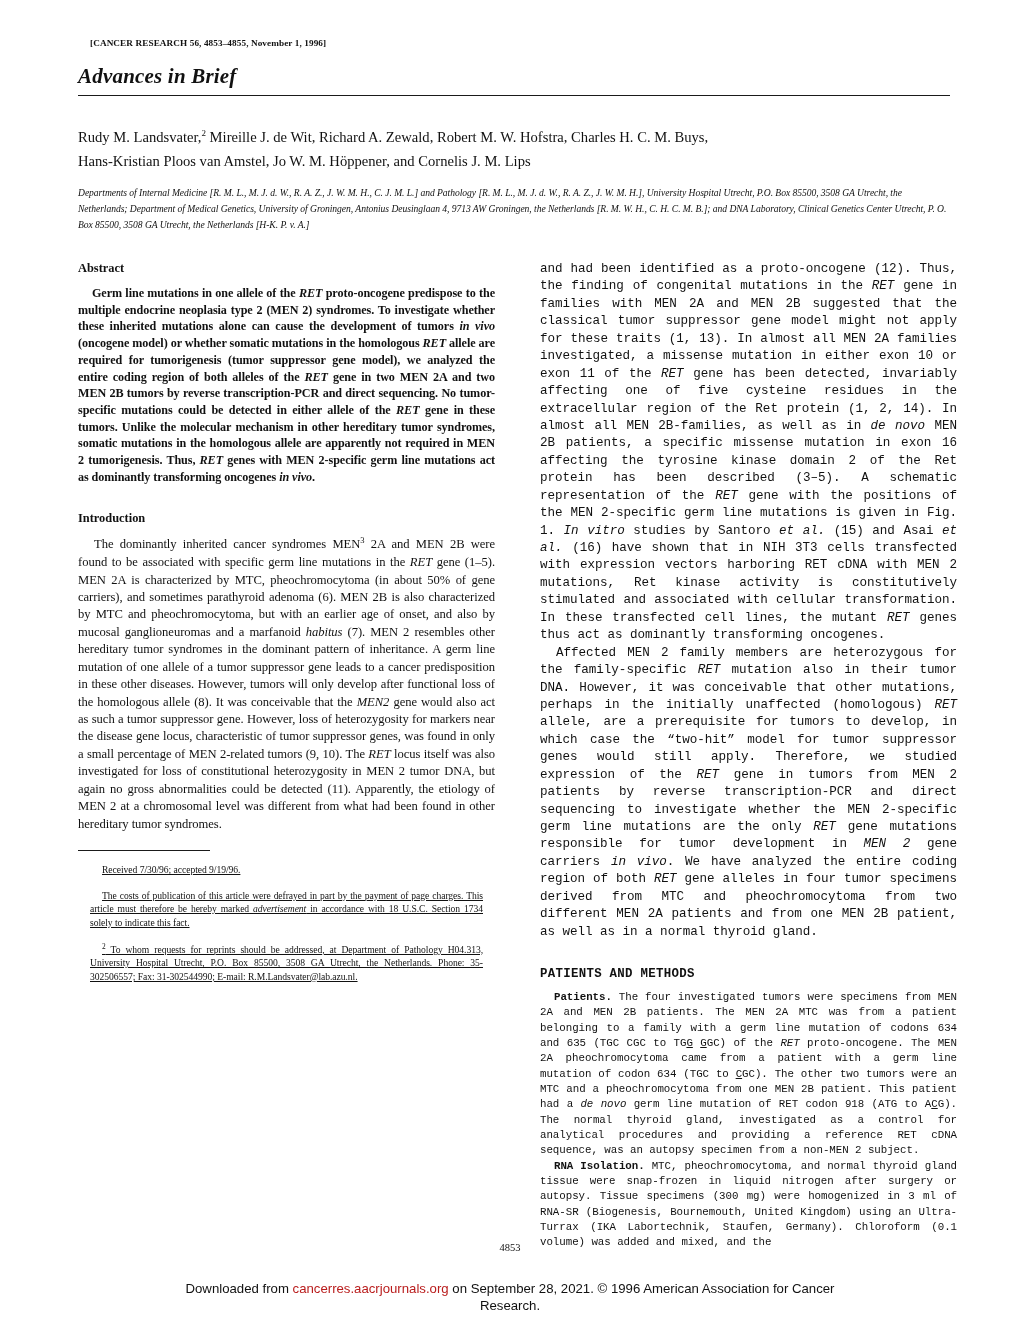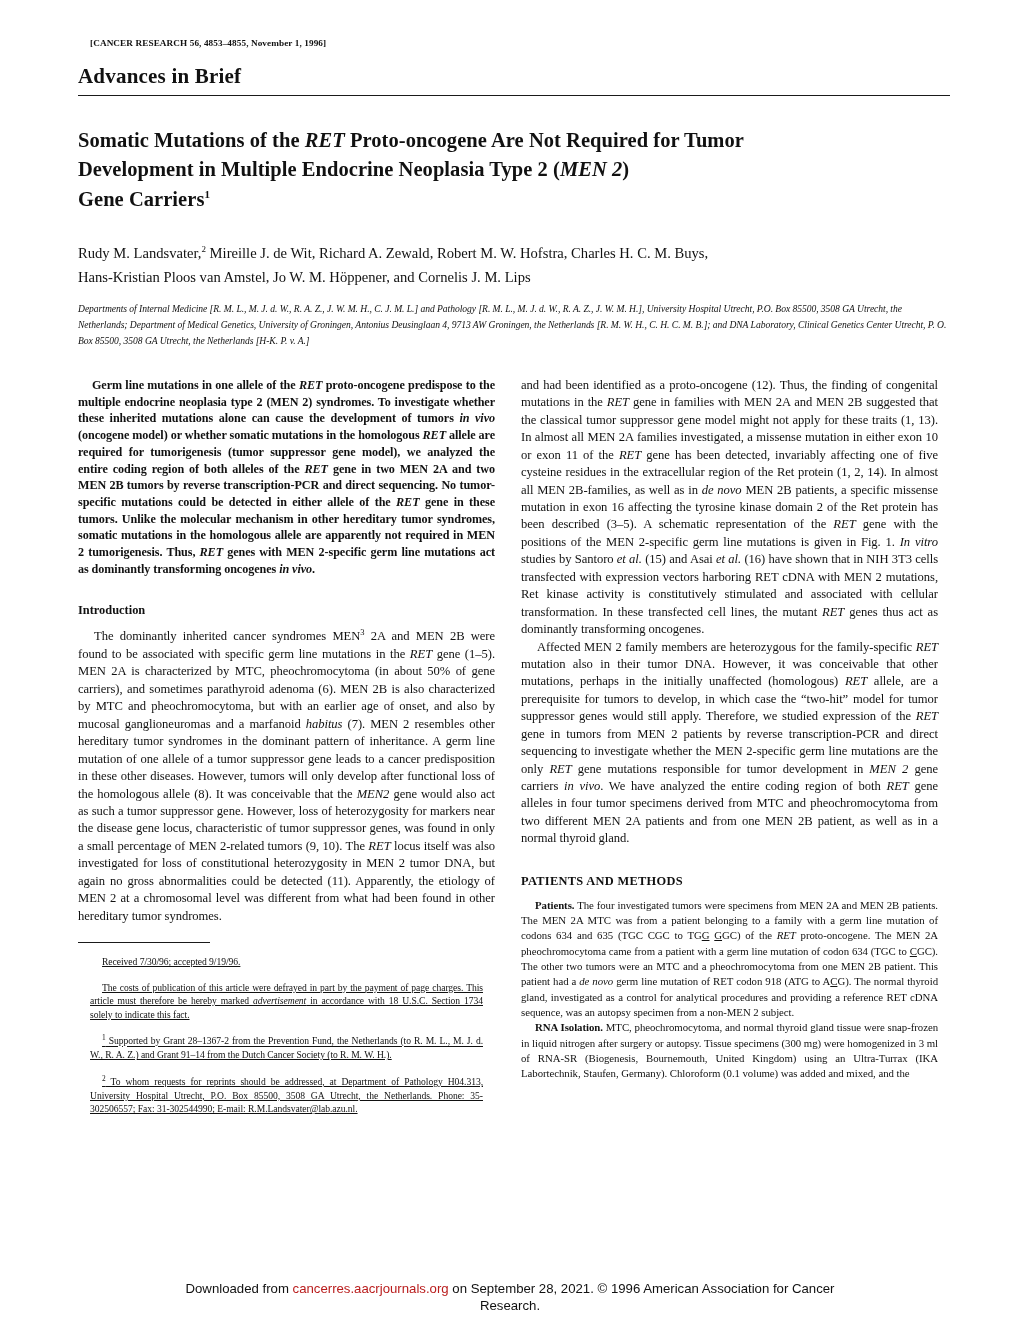--- a/index.html
+++ b/index.html
@@ -32,20 +32,21 @@
   .journal-ref {
     font-size: 9.2px;
     font-weight: bold;
     letter-spacing: 0.1px;
     margin: 0 0 16px 0;
     font-family: "Liberation Serif", serif;
     padding-left: 12px;
   }
   .section-banner {
     font-size: 21px;
+    font-style: italic;
     font-weight: bold;
     margin: 0 0 6px 0;
     letter-spacing: 0.2px;
   }
   .rule {
     border: 0;
     border-top: 1.4px solid #1a1a1a;
     margin: 0 0 30px 0;
     width: 100%;
   }
@@ -82,21 +83,21 @@
   .columns {
     position: relative;
     width: 872px;
   }
   .col {
     position: absolute;
     top: 0;
     width: 417px;
   }
   .col-left  { left: 0px; }
-  .col-right { left: 443px; }
+  .col-right { left: 462px; font-family: Liberation Mono, monospace; }
 
   h2.head {
     font-size: 12.4px;
     font-weight: bold;
     margin: 0 0 9px 0;
   }
   h2.head.caps {
     font-size: 12.4px;
     letter-spacing: 0.3px;
   }
@@ -177,51 +178,46 @@
 <body>
 
 <div class="page">
   <div class="content">
 
     <div class="journal-ref">[CANCER RESEARCH 56, 4853–4855, November 1, 1996]</div>
 
     <div class="section-banner">Advances in Brief</div>
     <hr class="rule">
 
-    <h1 class="title">
-      <span>Somatic Mutations of the </span><i>RET</i><span> Proto-oncogene Are Not Required for Tumor</span><br>
-      <span>Development in Multiple Endocrine Neoplasia Type 2 (</span><i>MEN 2</i><span>)</span><br>
-      <span>Gene Carriers</span><sup>1</sup>
-    </h1>
 
     <div class="authors">
       <span>Rudy M. Landsvater,</span><sup>2</sup><span> Mireille J. de Wit, Richard A. Zewald, Robert M. W. Hofstra, Charles H. C. M. Buys,</span><br>
       <span>Hans-Kristian Ploos van Amstel, Jo W. M. Höppener, and Cornelis J. M. Lips</span>
     </div>
 
     <div class="affiliations">Departments of Internal Medicine [R. M. L., M. J. d. W., R. A. Z., J. W. M. H., C. J. M. L.] and Pathology [R. M. L., M. J. d. W., R. A. Z., J. W. M. H.], University Hospital Utrecht, P.O. Box 85500, 3508 GA Utrecht, the Netherlands; Department of Medical Genetics, University of Groningen, Antonius Deusinglaan 4, 9713 AW Groningen, the Netherlands [R. M. W. H., C. H. C. M. B.]; and DNA Laboratory, Clinical Genetics Center Utrecht, P. O. Box 85500, 3508 GA Utrecht, the Netherlands [H-K. P. v. A.]</div>
 
     <div class="columns">
 
       <div class="col col-left">
 
+        <h2 class="head">Abstract</h2>
 
         <p class="abs"><span>Germ line mutations in one allele of the </span><i>RET</i><span> proto-oncogene predispose to the multiple endocrine neoplasia type 2 (MEN 2) syndromes. To investigate whether these inherited mutations alone can cause the development of tumors </span><i>in vivo</i><span> (oncogene model) or whether somatic mutations in the homologous </span><i>RET</i><span> allele are required for tumorigenesis (tumor suppressor gene model), we analyzed the entire coding region of both alleles of the </span><i>RET</i><span> gene in two MEN 2A and two MEN 2B tumors by reverse transcription-PCR and direct sequencing. No tumor-specific mutations could be detected in either allele of the </span><i>RET</i><span> gene in these tumors. Unlike the molecular mechanism in other hereditary tumor syndromes, somatic mutations in the homologous allele are apparently not required in MEN 2 tumorigenesis. Thus, </span><i>RET</i><span> genes with MEN 2-specific germ line mutations act as dominantly transforming oncogenes </span><i>in vivo</i><span>.</span></p>
 
         <h2 class="head spaced">Introduction</h2>
 
         <p class="body"><span>The dominantly inherited cancer syndromes MEN</span><sup>3</sup><span> 2A and MEN 2B were found to be associated with specific germ line mutations in the </span><i>RET</i><span> gene (1–5). MEN 2A is characterized by MTC, pheochromocytoma (in about 50% of gene carriers), and sometimes parathyroid adenoma (6). MEN 2B is also characterized by MTC and pheochromocytoma, but with an earlier age of onset, and also by mucosal ganglioneuromas and a marfanoid </span><i>habitus</i><span> (7). MEN 2 resembles other hereditary tumor syndromes in the dominant pattern of inheritance. A germ line mutation of one allele of a tumor suppressor gene leads to a cancer predisposition in these other diseases. However, tumors will only develop after functional loss of the homologous allele (8). It was conceivable that the </span><i>MEN2</i><span> gene would also act as such a tumor suppressor gene. However, loss of heterozygosity for markers near the disease gene locus, characteristic of tumor suppressor genes, was found in only a small percentage of MEN 2-related tumors (9, 10). The </span><i>RET</i><span> locus itself was also investigated for loss of constitutional heterozygosity in MEN 2 tumor DNA, but again no gross abnormalities could be detected (11). Apparently, the etiology of MEN 2 at a chromosomal level was different from what had been found in other hereditary tumor syndromes.</span></p>
 
 
         <hr class="fn-rule">
 
         <div class="footnotes">
           <p class="first">Received 7/30/96; accepted 9/19/96.</p>
           <p><span>The costs of publication of this article were defrayed in part by the payment of page charges. This article must therefore be hereby marked </span><i>advertisement</i><span> in accordance with 18 U.S.C. Section 1734 solely to indicate this fact.</span></p>
-          <p><sup>1</sup><span> Supported by Grant 28–1367-2 from the Prevention Fund, the Netherlands (to R. M. L., M. J. d. W., R. A. Z.) and Grant 91–14 from the Dutch Cancer Society (to R. M. W. H.).</span></p>
           <p><sup>2</sup><span> To whom requests for reprints should be addressed, at Department of Pathology H04.313, University Hospital Utrecht, P.O. Box 85500, 3508 GA Utrecht, the Netherlands. Phone: 35-302506557; Fax: 31-302544990; E-mail: R.M.Landsvater@lab.azu.nl.</span></p>
         </div>
 
       </div>
 
       <div class="col col-right">
 
         <p class="body noindent"><span>and had been identified as a proto-oncogene (12). Thus, the finding of congenital mutations in the </span><i>RET</i><span> gene in families with MEN 2A and MEN 2B suggested that the classical tumor suppressor gene model might not apply for these traits (1, 13). In almost all MEN 2A families investigated, a missense mutation in either exon 10 or exon 11 of the </span><i>RET</i><span> gene has been detected, invariably affecting one of five cysteine residues in the extracellular region of the Ret protein (1, 2, 14). In almost all MEN 2B-families, as well as in </span><i>de novo</i><span> MEN 2B patients, a specific missense mutation in exon 16 affecting the tyrosine kinase domain 2 of the Ret protein has been described (3–5). A schematic representation of the </span><i>RET</i><span> gene with the positions of the MEN 2-specific germ line mutations is given in Fig. 1. </span><i>In vitro</i><span> studies by Santoro </span><i>et al.</i><span> (15) and Asai </span><i>et al.</i><span> (16) have shown that in NIH 3T3 cells transfected with expression vectors harboring RET cDNA with MEN 2 mutations, Ret kinase activity is constitutively stimulated and associated with cellular transformation. In these transfected cell lines, the mutant </span><i>RET</i><span> genes thus act as dominantly transforming oncogenes.</span></p>
 
         <p class="body"><span>Affected MEN 2 family members are heterozygous for the family-specific </span><i>RET</i><span> mutation also in their tumor DNA. However, it was conceivable that other mutations, perhaps in the initially unaffected (homologous) </span><i>RET</i><span> allele, are a prerequisite for tumors to develop, in which case the “two-hit” model for tumor suppressor genes would still apply. Therefore, we studied expression of the </span><i>RET</i><span> gene in tumors from MEN 2 patients by reverse transcription-PCR and direct sequencing to investigate whether the MEN 2-specific germ line mutations are the only </span><i>RET</i><span> gene mutations responsible for tumor development in </span><i>MEN 2</i><span> gene carriers </span><i>in vivo</i><span>. We have analyzed the entire coding region of both </span><i>RET</i><span> gene alleles in four tumor specimens derived from MTC and pheochromocytoma from two different MEN 2A patients and from one MEN 2B patient, as well as in a normal thyroid gland.</span></p>
@@ -230,18 +226,19 @@
 
         <p class="footnotes" style="text-indent:14px; font-size:10.8px; line-height:1.42; margin:0;"><b>Patients.</b><span>  The four investigated tumors were specimens from MEN 2A and MEN 2B patients. The MEN 2A MTC was from a patient belonging to a family with a germ line mutation of codons 634 and 635 (TGC CGC to TG</span><u>G</u><span> </span><u>G</u><span>GC) of the </span><i>RET</i><span> proto-oncogene. The MEN 2A pheochromocytoma came from a patient with a germ line mutation of codon 634 (TGC to </span><u>C</u><span>GC). The other two tumors were an MTC and a pheochromocytoma from one MEN 2B patient. This patient had a </span><i>de novo</i><span> germ line mutation of RET codon 918 (ATG to A</span><u>C</u><span>G). The normal thyroid gland, investigated as a control for analytical procedures and providing a reference RET cDNA sequence, was an autopsy specimen from a non-MEN 2 subject.</span></p>
 
         <p class="footnotes" style="text-indent:14px; font-size:10.8px; line-height:1.42; margin:0;"><b>RNA Isolation.</b><span>  MTC, pheochromocytoma, and normal thyroid gland tissue were snap-frozen in liquid nitrogen after surgery or autopsy. Tissue specimens (300 mg) were homogenized in 3 ml of RNA-SR (Biogenesis, Bournemouth, United Kingdom) using an Ultra-Turrax (IKA Labortechnik, Staufen, Germany). Chloroform (0.1 volume) was added and mixed, and the</span></p>
 
       </div>
 
     </div>
   </div>
 
+  <div class="folio">4853</div>
 
   <div class="dl-footer">
     <span>Downloaded from </span><a href="#">cancerres.aacrjournals.org</a><span> on September 28, 2021. © 1996 American Association for Cancer</span><br>
     <span>Research.</span>
   </div>
 </div>
 
 </body></html>

